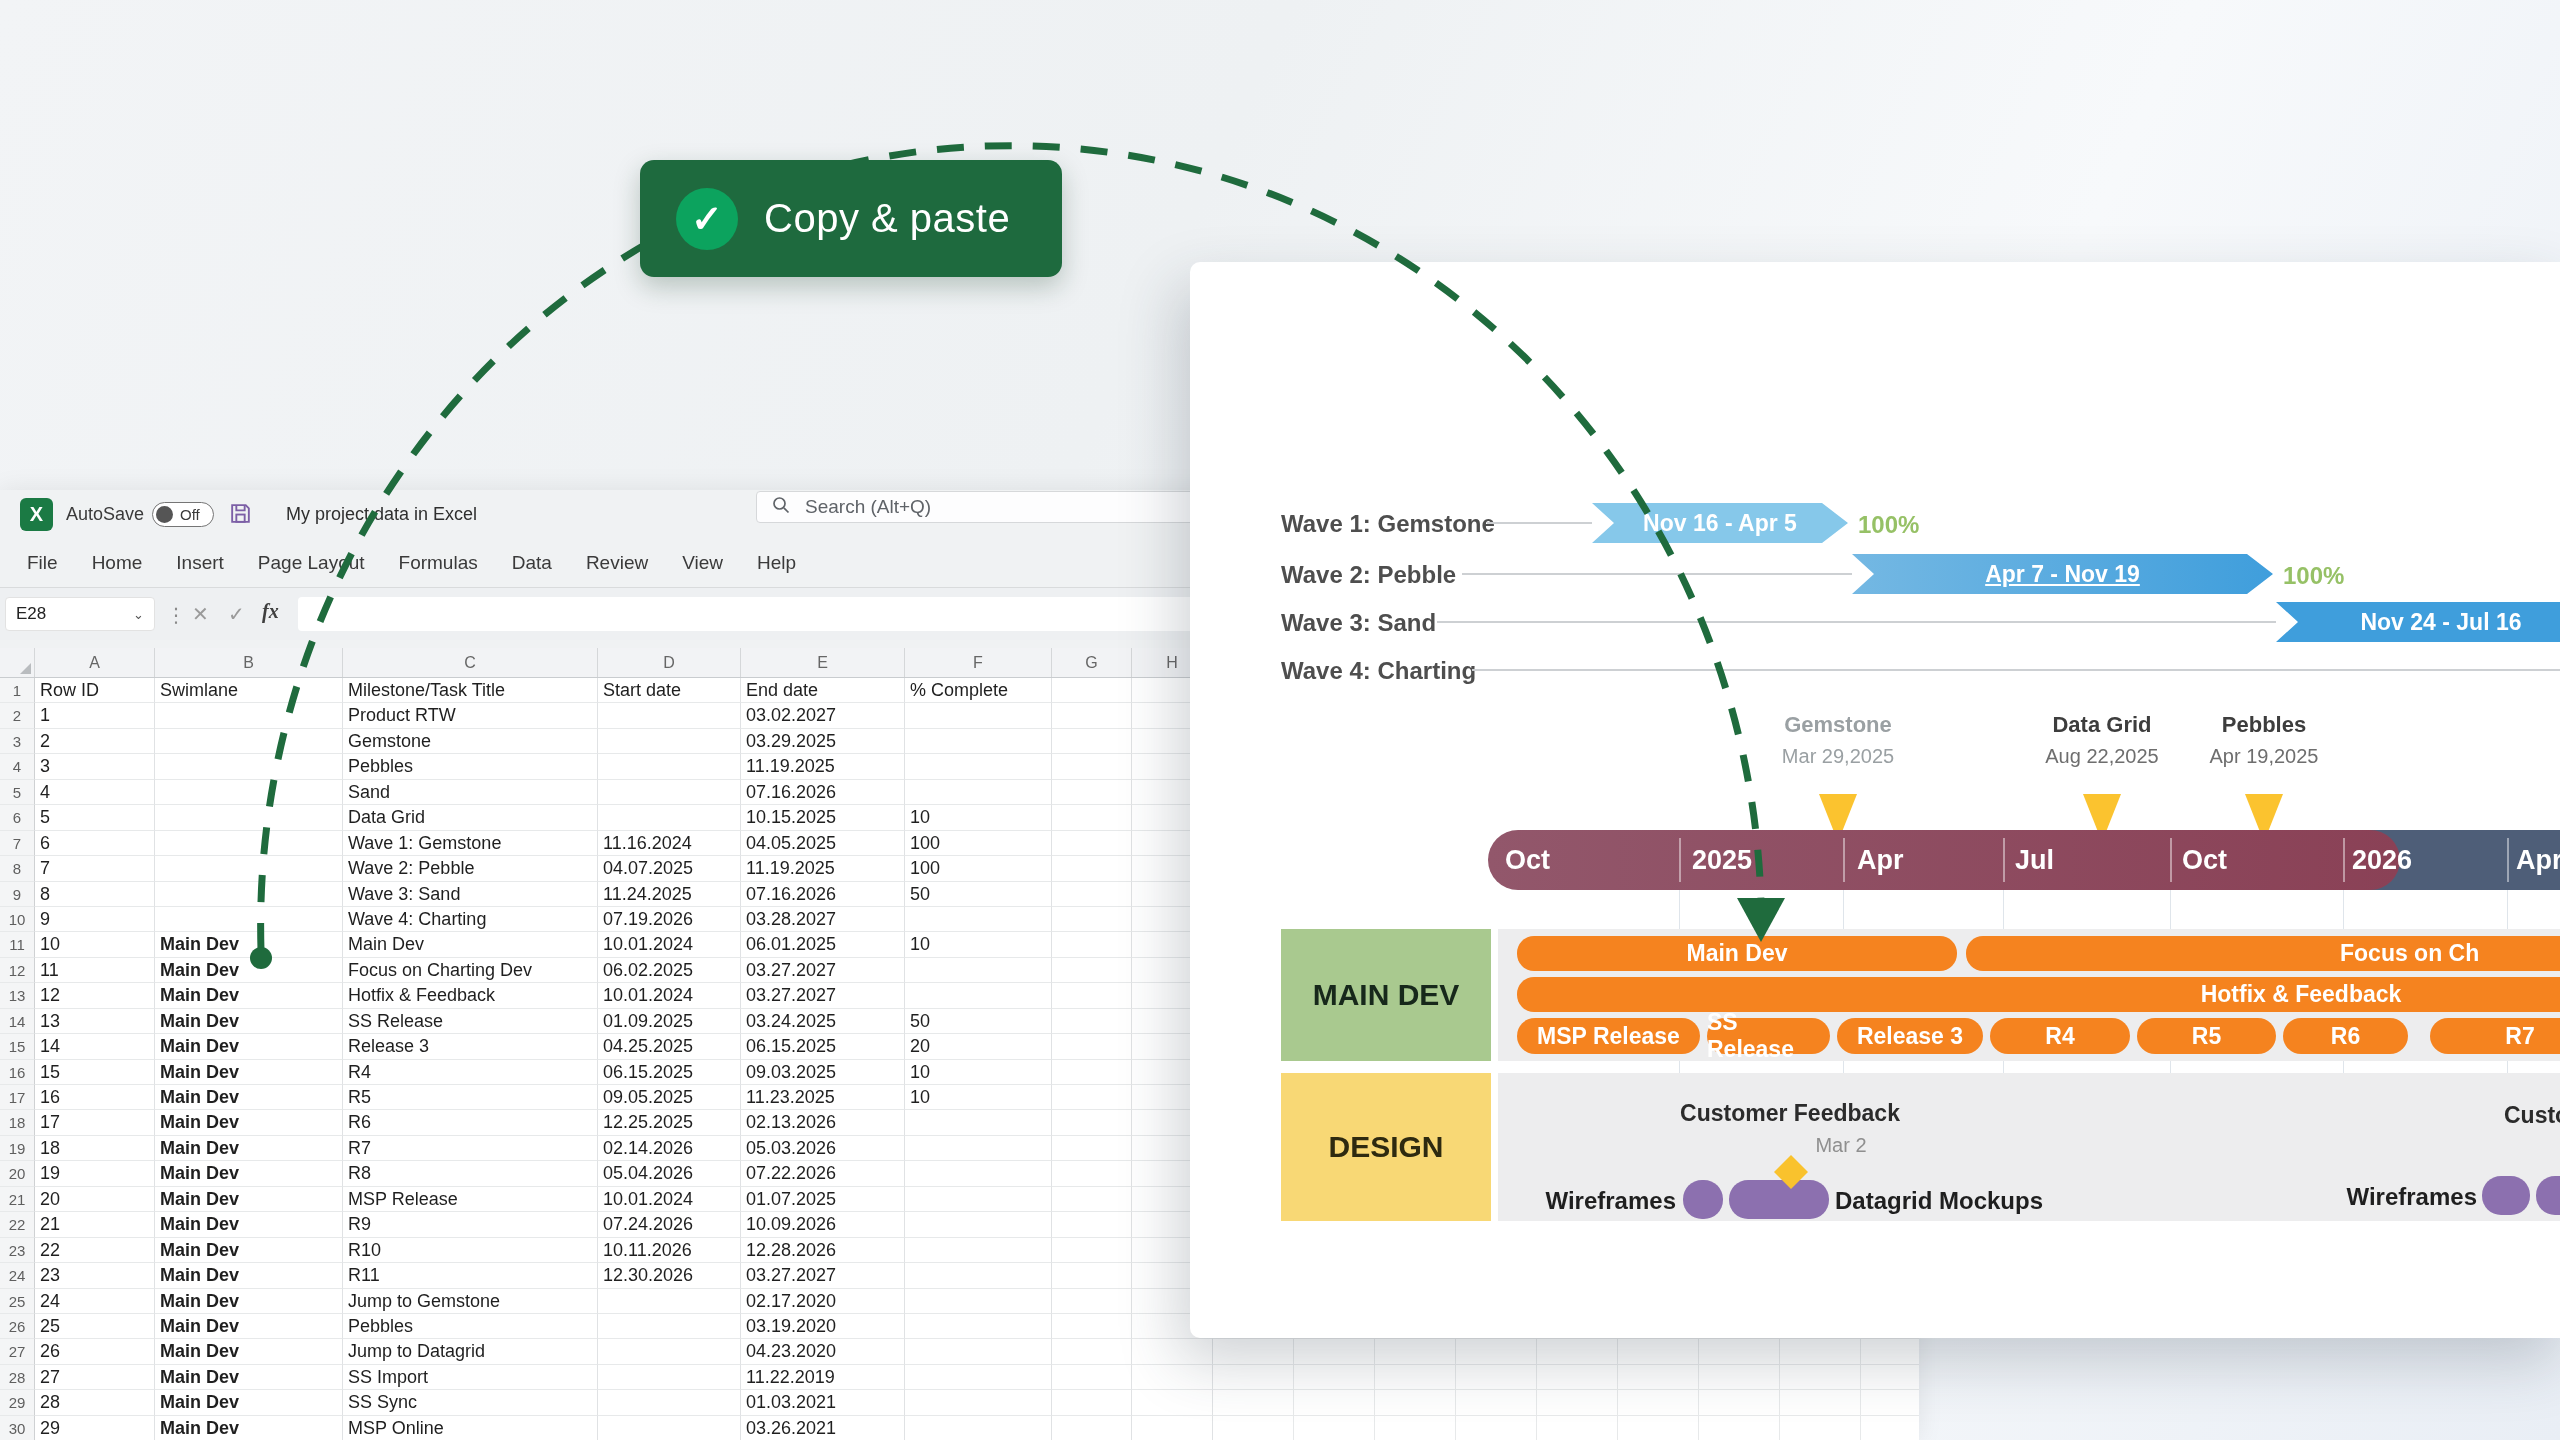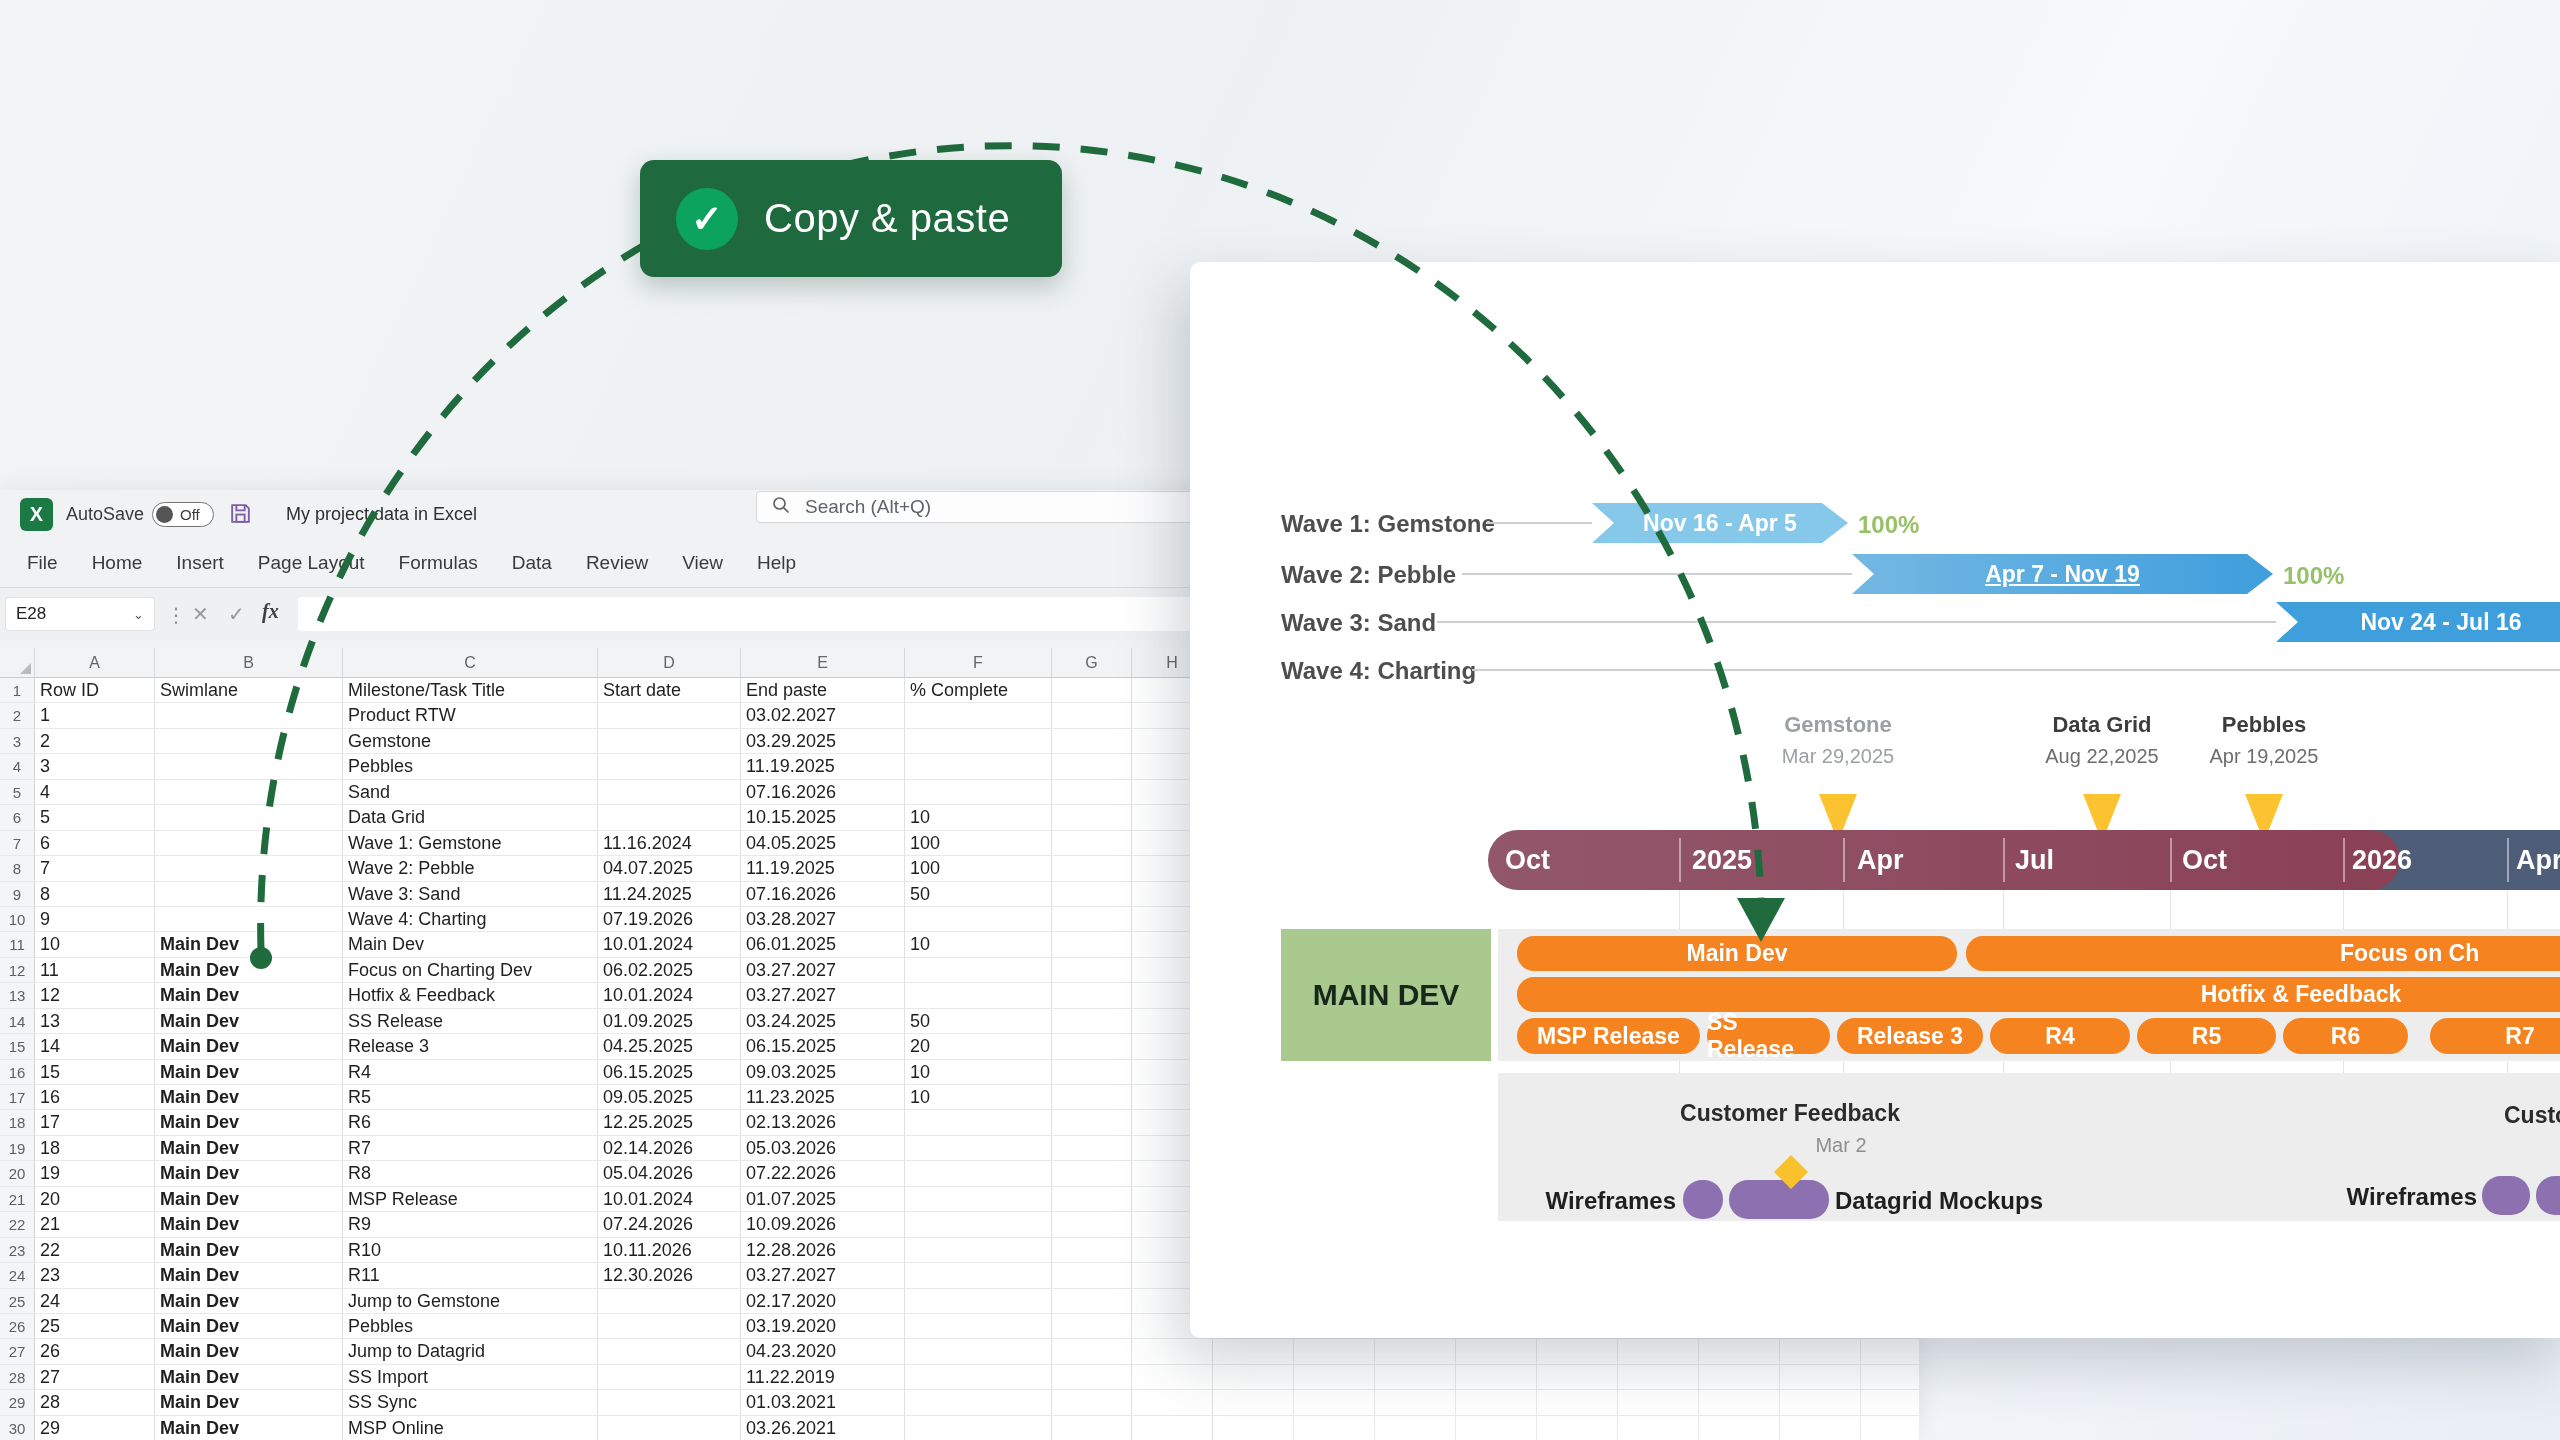--- a/index.html
+++ b/index.html
@@ -260,21 +260,21 @@
         
       
           <div class="xcell hcell" style="width: 120px;">Row ID</div>
         
           <div class="xcell hcell" style="width: 188px;">Swimlane</div>
         
           <div class="xcell hcell" style="width: 255px;">Milestone/Task Title</div>
         
           <div class="xcell hcell" style="width: 143px;">Start date</div>
         
-          <div class="xcell hcell" style="width: 164px;">End paste</div>
+          <div class="xcell hcell" style="width: 164px;">End date</div>
         
           <div class="xcell hcell" style="width: 147px;">% Complete</div>
         </div>
       <div class="xcell cg"></div>
       <div class="xcell chh"></div>
       <div class="xcell cfill"></div>
     </div>
     <div id="datarows">
       
     
@@ -739,20 +739,21 @@
   <div class="vline abs" style="left:489px"></div>
   <div class="vline abs" style="left:653px"></div>
   <div class="vline abs" style="left:813px"></div>
   <div class="vline abs" style="left:980px"></div>
   <div class="vline abs" style="left:1153px"></div>
   <div class="vline abs" style="left:1317px"></div>
 
   <div id="lane-bg-main" class="abs"></div>
   <div id="lane-bg-design" class="abs"></div>
   <div id="lane-label-main" class="abs">MAIN DEV</div>
+  <div id="lane-label-design" class="abs">DESIGN</div>
 
   <div id="bar-main" class="obar">Main Dev</div>
   <div id="bar-focus" class="obar">
     <span>Focus on Ch</span>
   </div>
   <div id="bar-hotfix" class="obar">
     <span>Hotfix &amp; Feedback</span>
   </div>
   <div id="pills">
 

